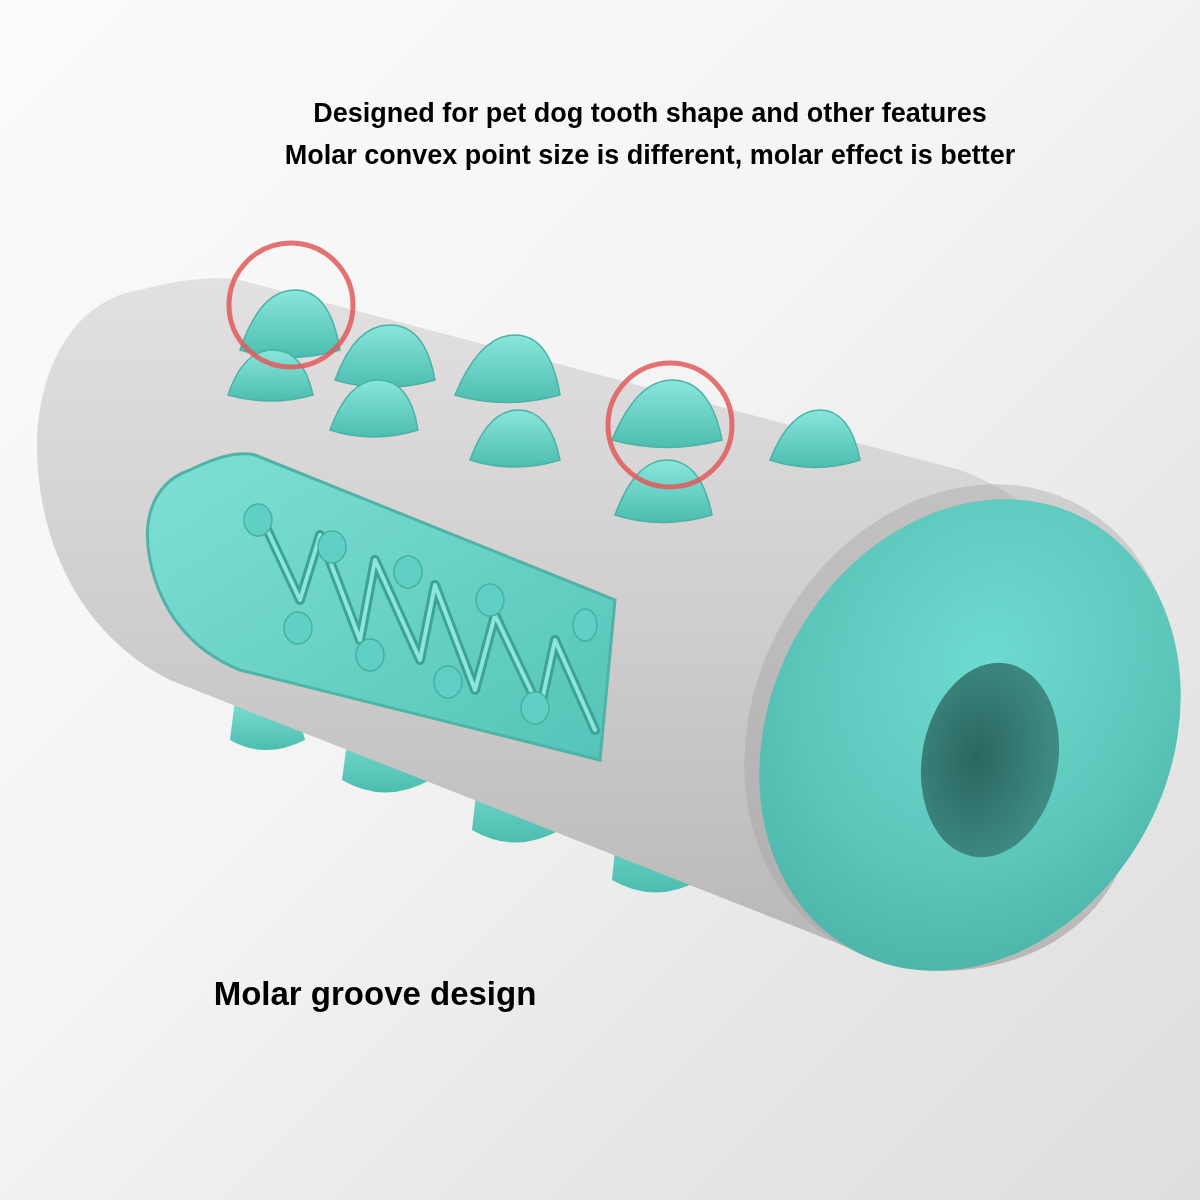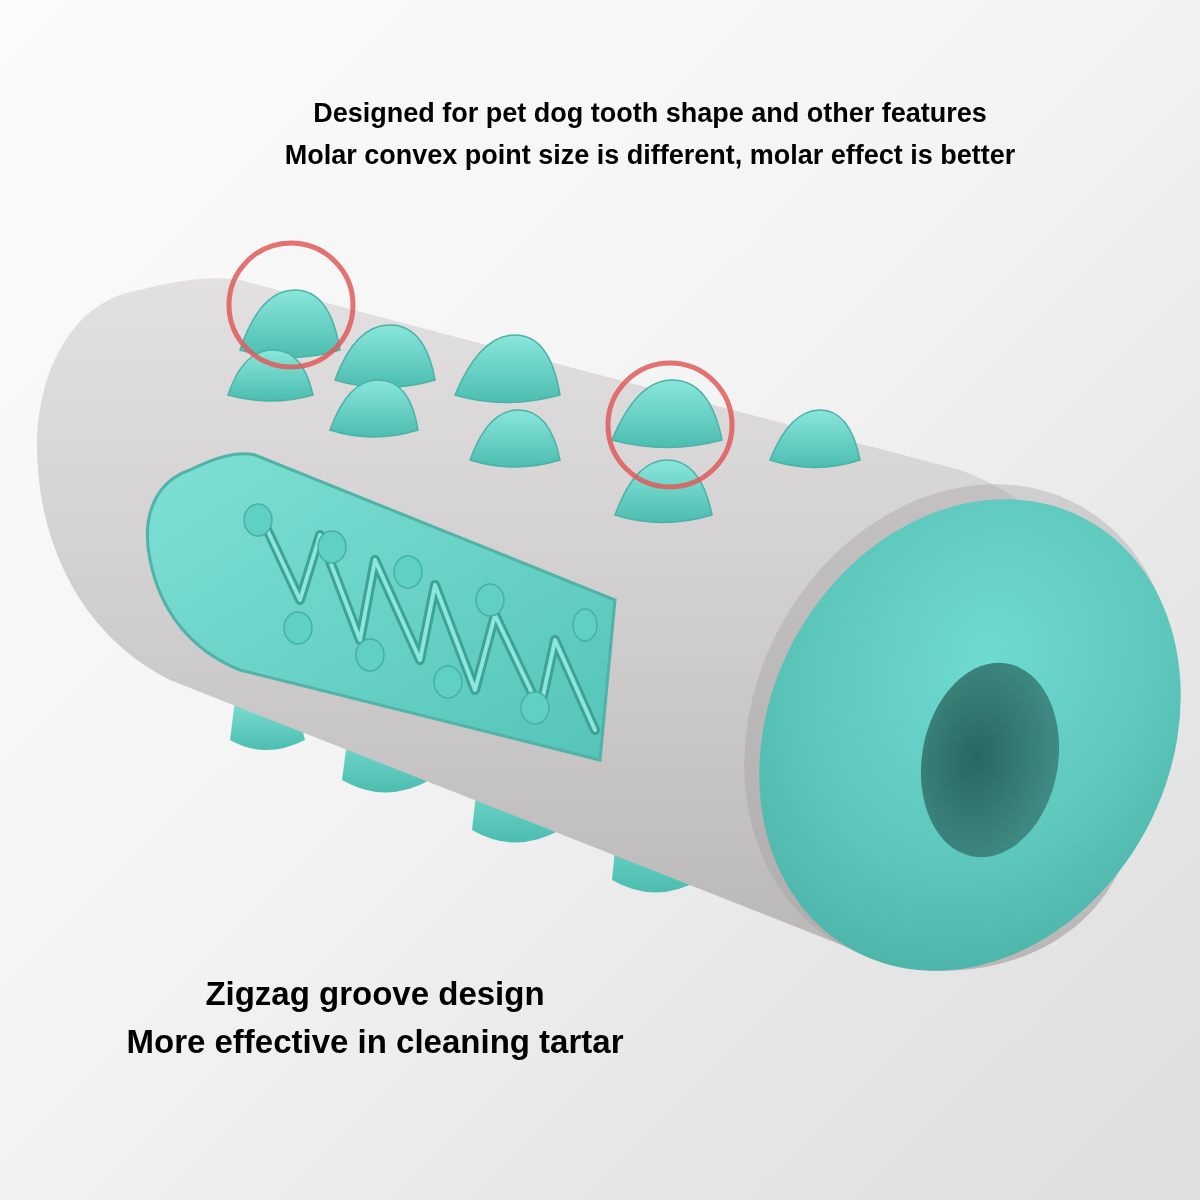--- a/index.html
+++ b/index.html
@@ -98,15 +98,14 @@
   <circle cx="291" cy="305" r="62" fill="none" stroke="#e05a5a" stroke-width="5" opacity="0.85"></circle>
   <circle cx="670" cy="425" r="62" fill="none" stroke="#e05a5a" stroke-width="5" opacity="0.85"></circle>
 </svg>
 
 <div class="caption caption-top" style="left:0;width:1300px;">
   <span>Designed for pet dog tooth shape and other features</span>
   <span>Molar convex point size is different, molar effect is better</span>
 </div>
 
 <div class="caption caption-bottom">
-  <span>Zigzag groove design</span>
-  <span>More effective in cleaning tartar</span>
+  <span>Molar groove design</span>
 </div>
 
 </body></html>

